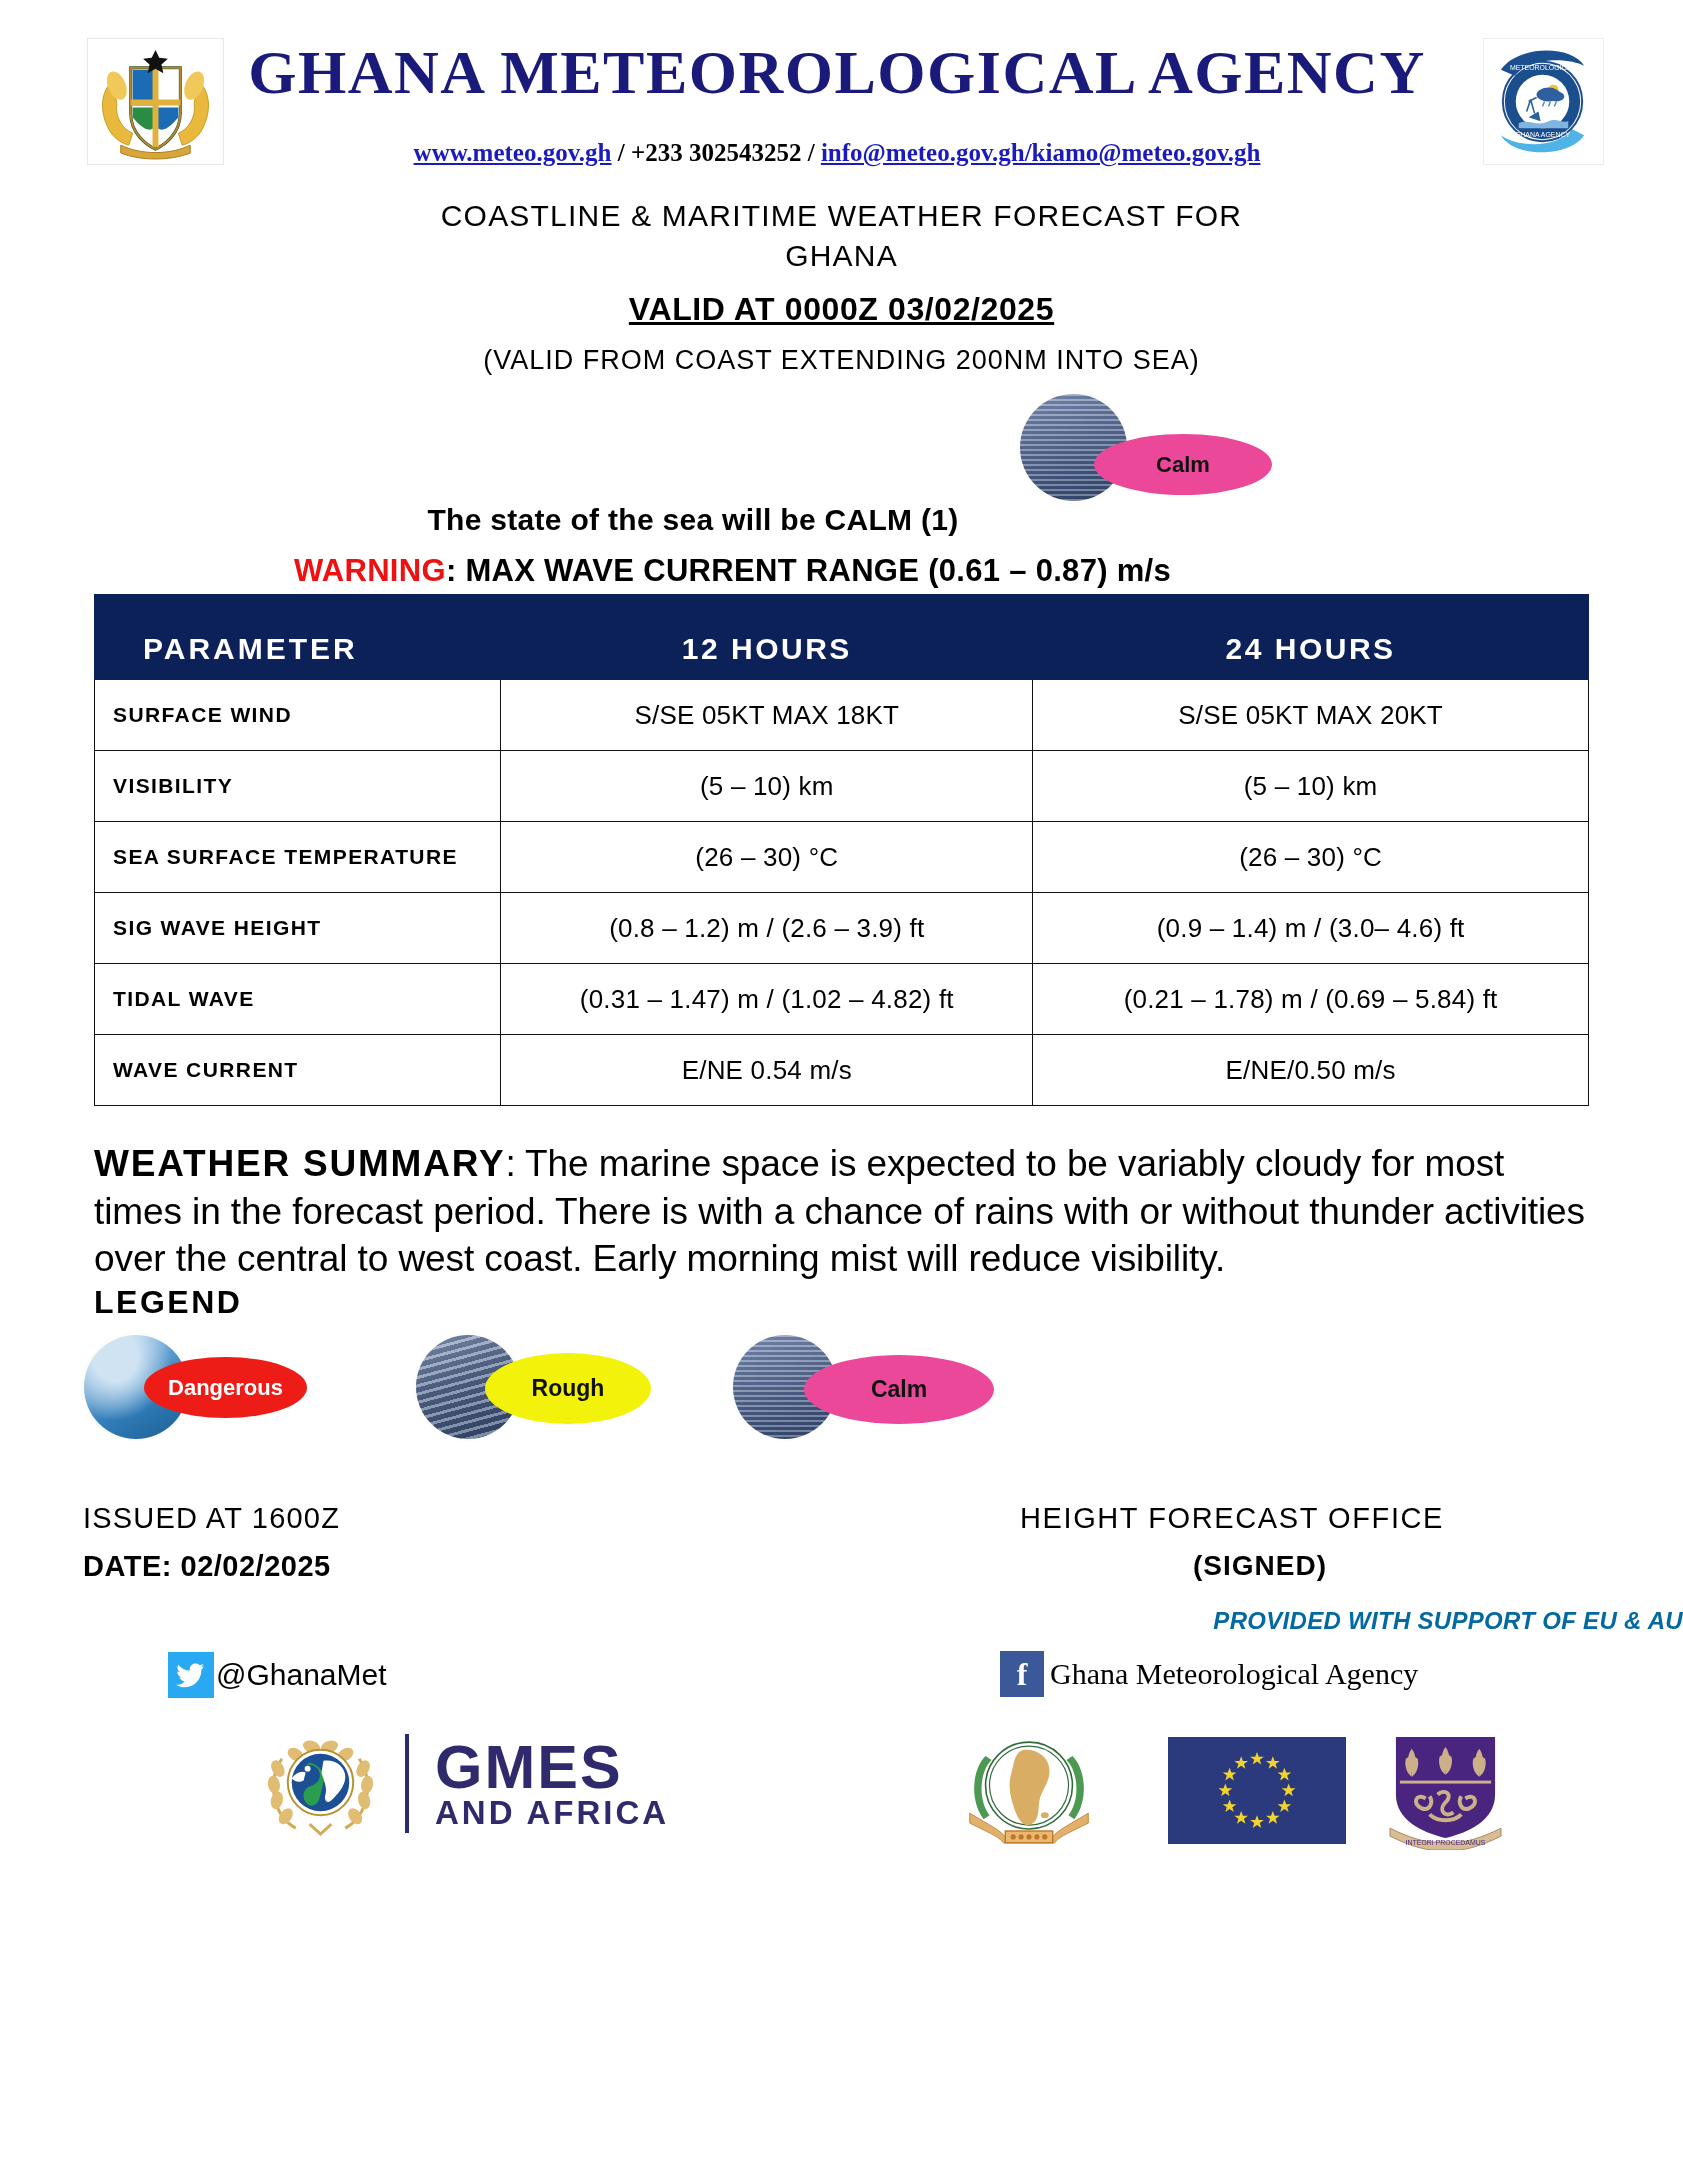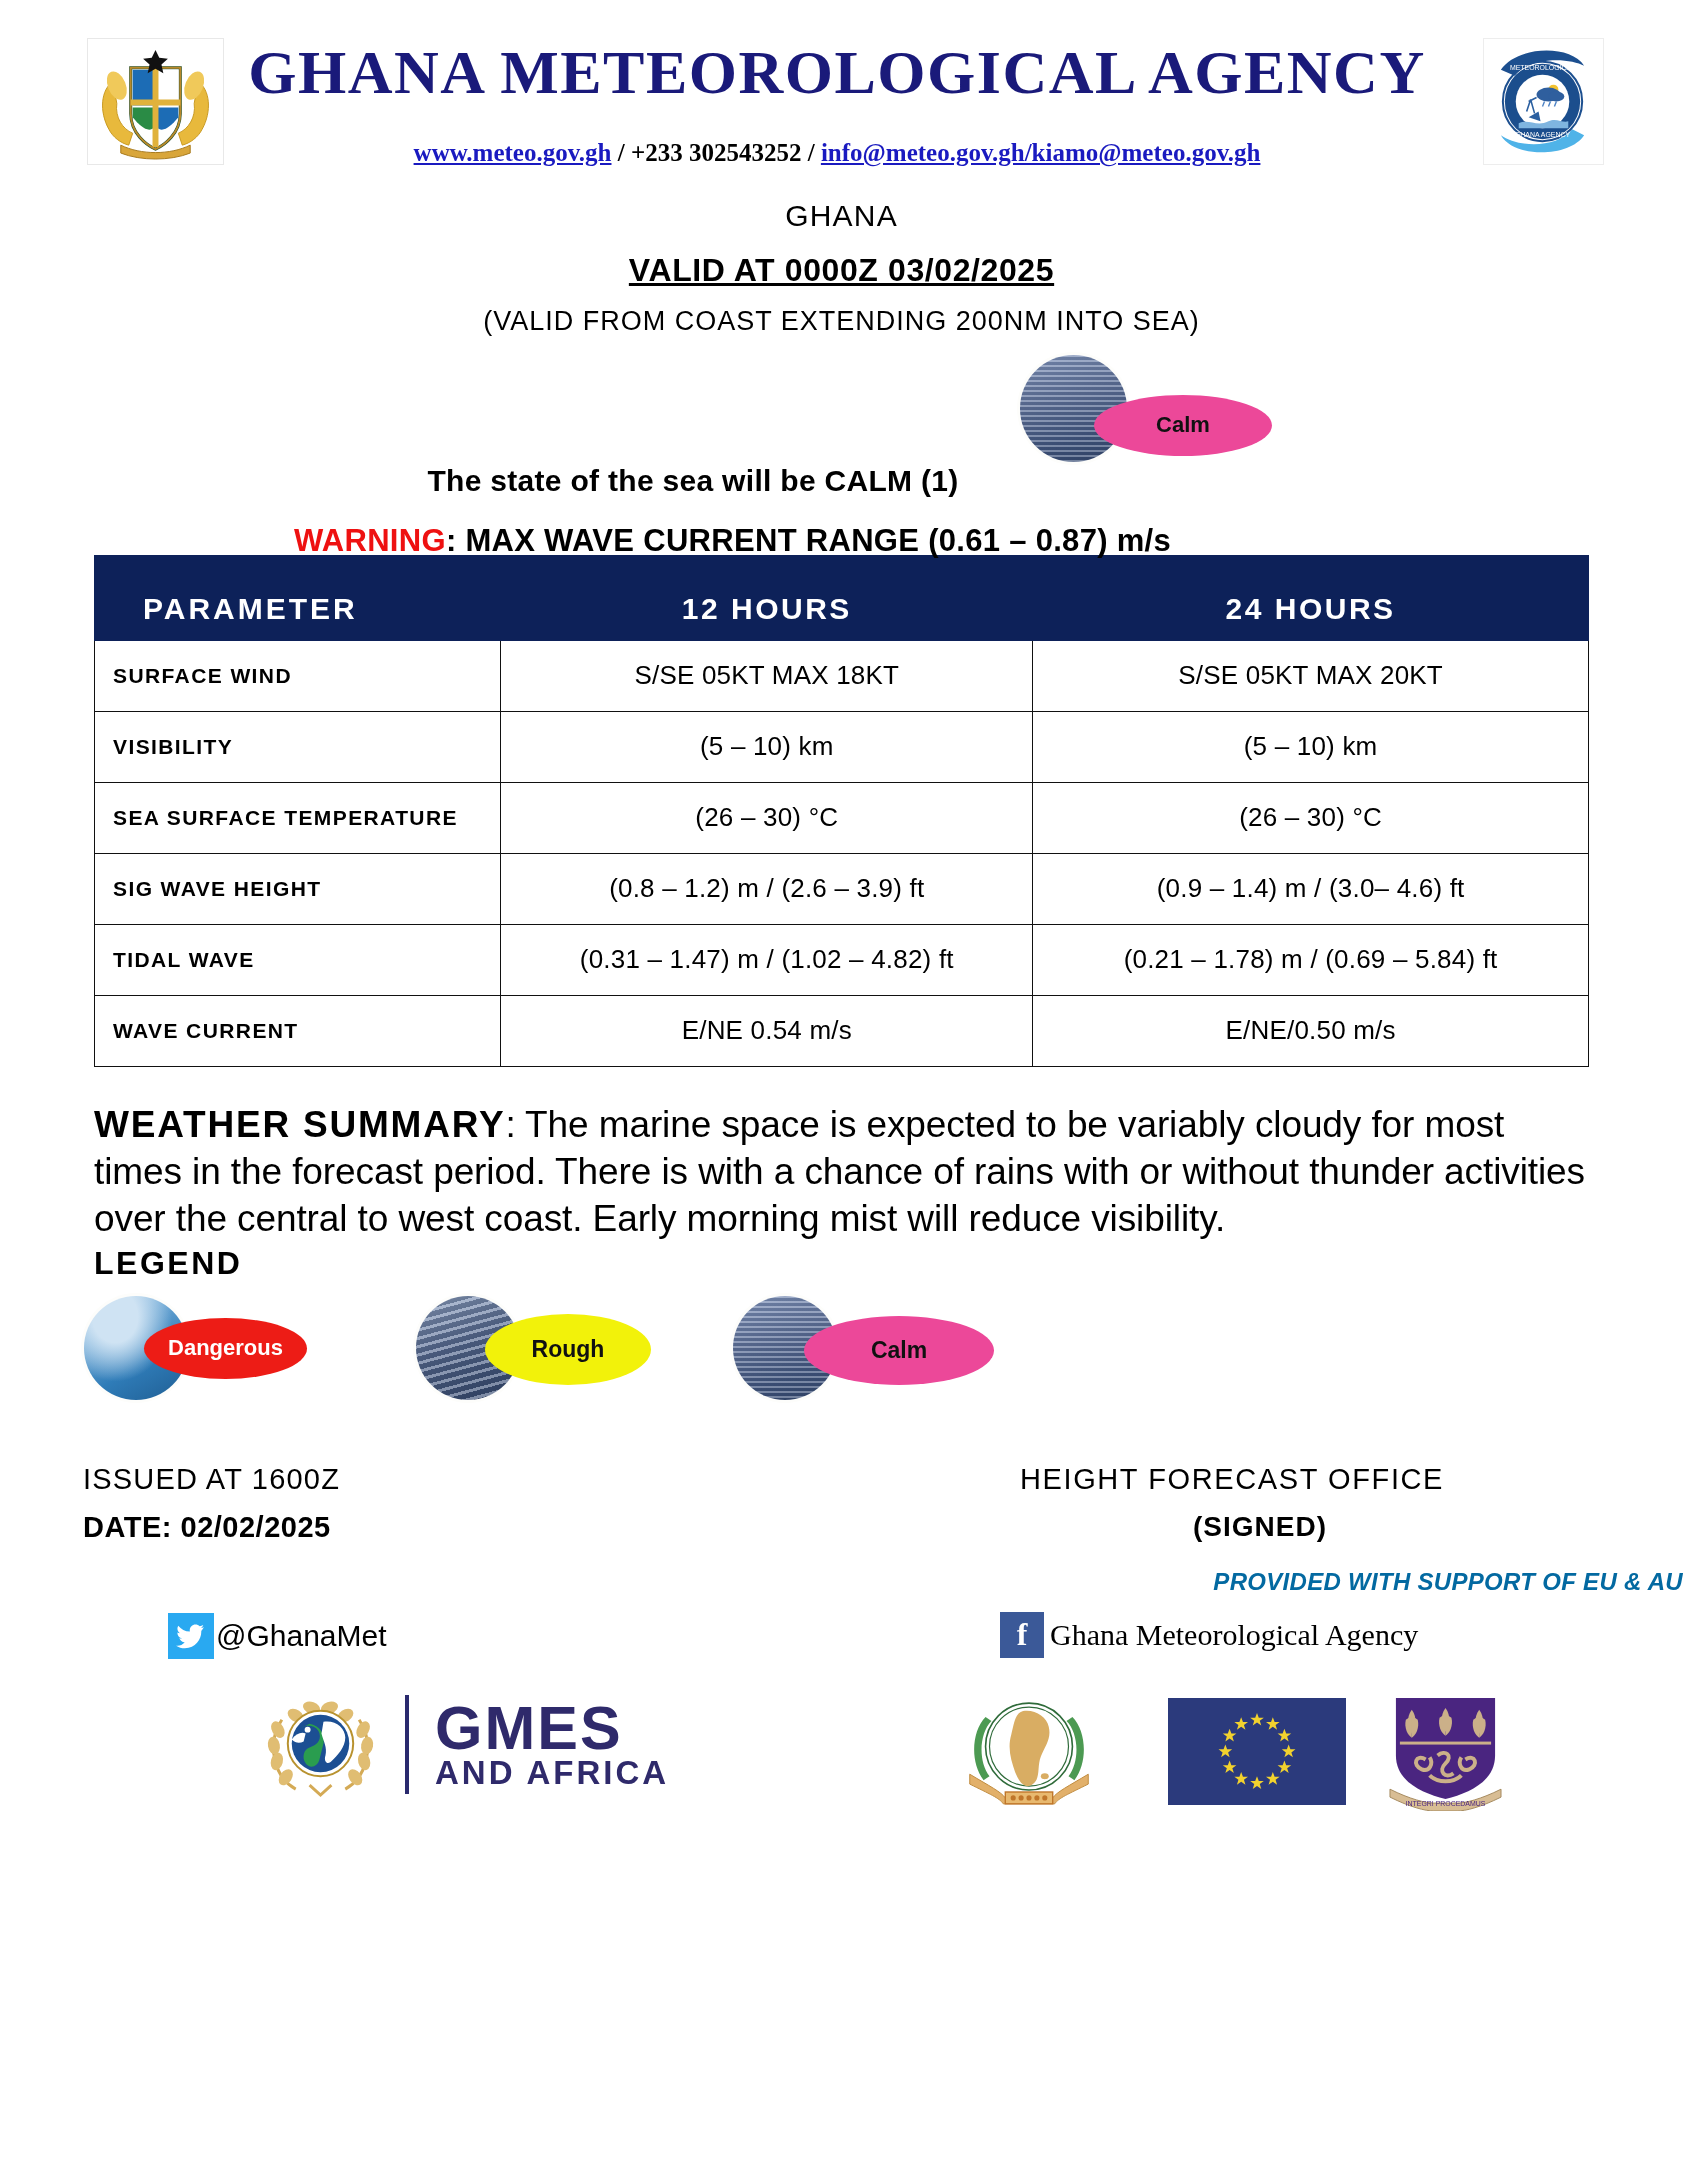--- a/index.html
+++ b/index.html
@@ -84,21 +84,21 @@
     position:absolute; left:1010px; top:8px;
     width:248px; height:109px;
   }
   .sea-state-line {
     position:absolute; left:0; top:117px; width:1386px;
     text-align:center;
     font-size:30px; font-weight:bold;
     letter-spacing:0.3px;
   }
   .warning-line {
-    position:absolute; left:0; top:176px; width:1465px;
+    position:absolute; left:0; top:167px; width:1465px;
     text-align:center;
     font-size:31px; font-weight:bold;
     letter-spacing:0.3px;
   }
   .warn-red { color:#ee1111; }
 
   
   .sea-icon { position:relative; display:inline-block; }
   .sea-circle {
     position:absolute; left:0; top:0;
@@ -330,20 +330,21 @@
         <path d="M46,60 L50,74 M44,62 L52,58 M46,60 L42,72" stroke="#2a5fa0" stroke-width="1.6" fill="none"></path>
         <path d="M44,78 L54,72 L56,82 Z" fill="#2a5fa0"></path>
         <path d="M34,84 C44,79 52,88 64,82 C72,78 78,84 84,82 L84,89 L34,89 Z" fill="#7fb5e0"></path>
         <text x="58" y="30" font-size="7" fill="#ffffff" text-anchor="middle" font-family="Liberation Sans, sans-serif">METEOROLOGICAL</text>
         <text x="58" y="98" font-size="7" fill="#ffffff" text-anchor="middle" font-family="Liberation Sans, sans-serif">GHANA AGENCY</text>
       </svg>
     </div>
   </div>
 
   <div class="doc-title">
+    <div>COASTLINE &amp; MARITIME WEATHER FORECAST FOR</div>
     <div>GHANA</div>
   </div>
 
   <div class="valid-at">
     <span>VALID AT 0000Z 03/02/2025</span>
   </div>
 
   <div class="valid-from">(VALID FROM COAST EXTENDING 200NM INTO SEA)</div>
 
   <div class="sea-block">

